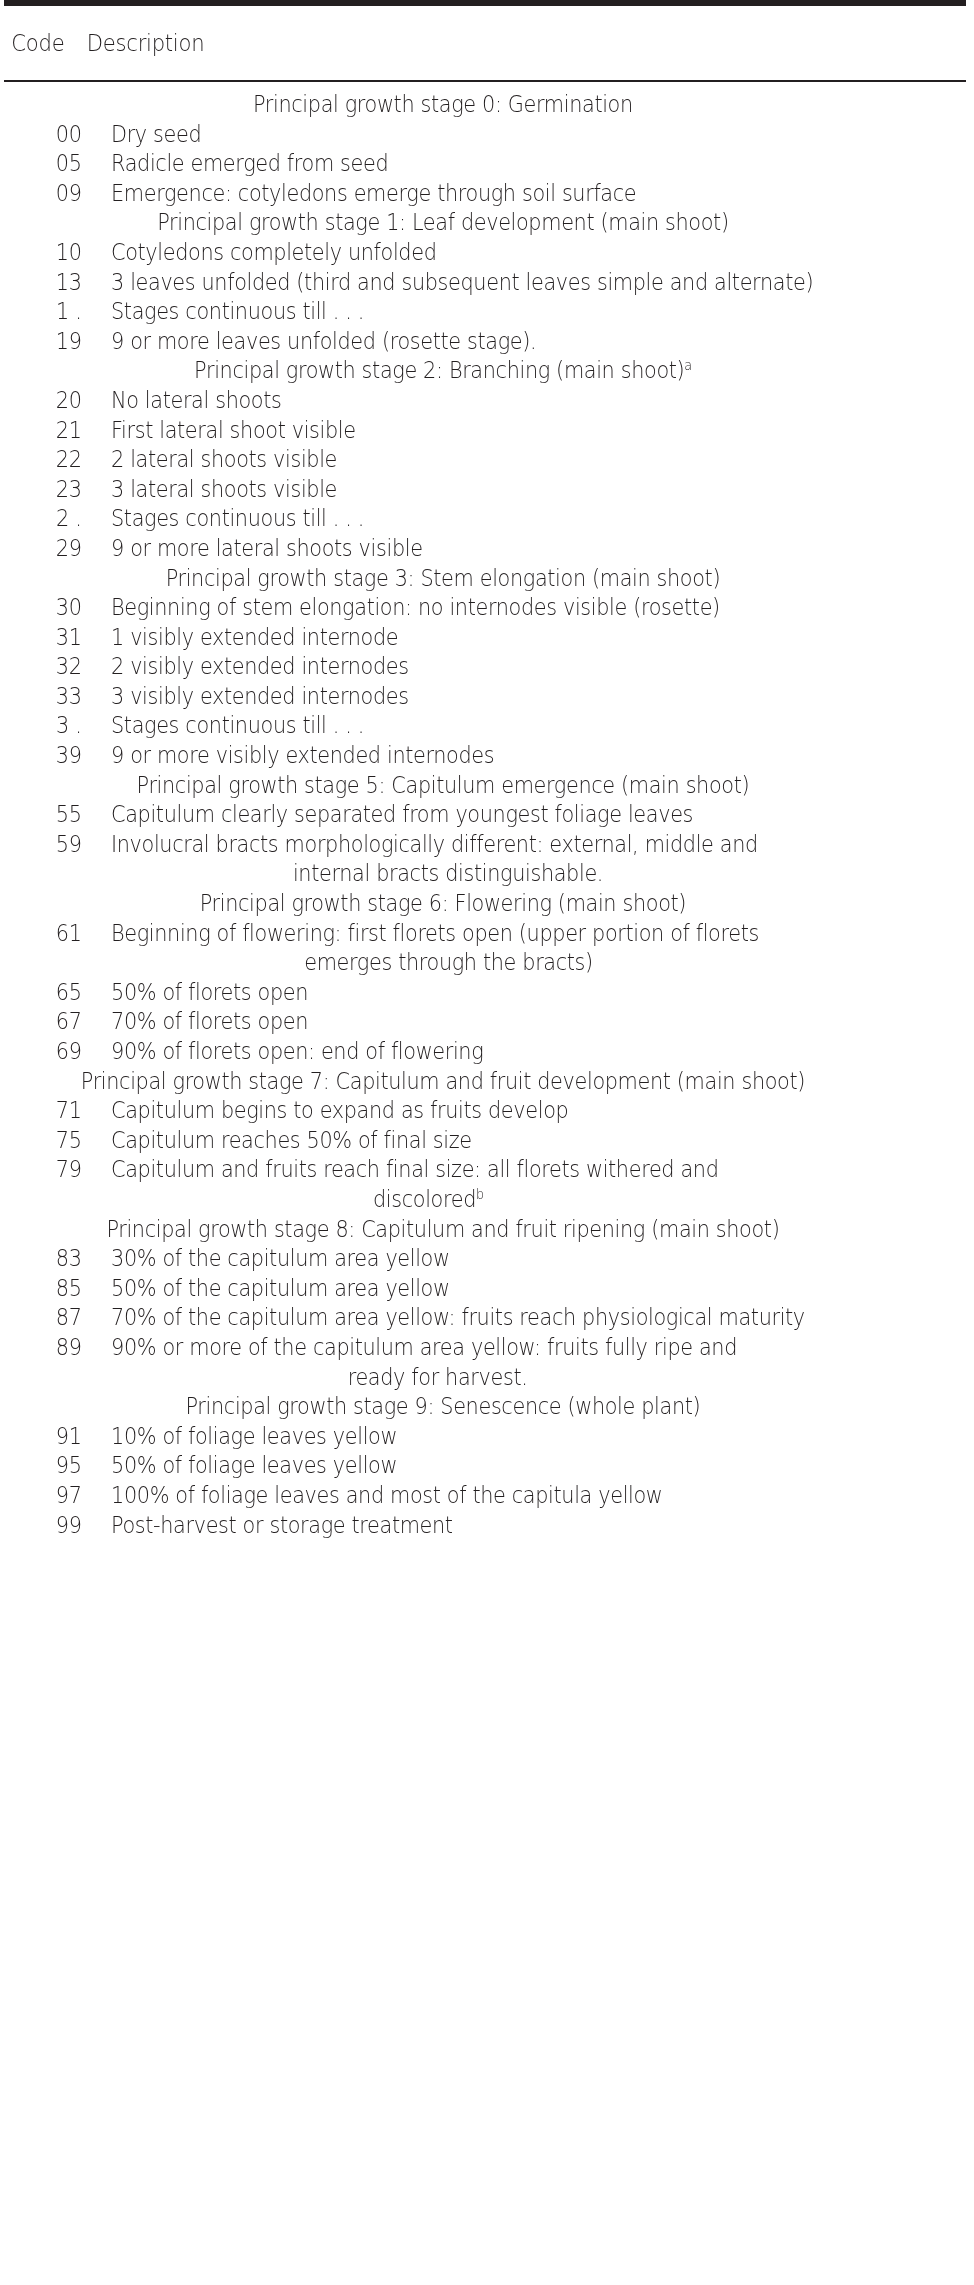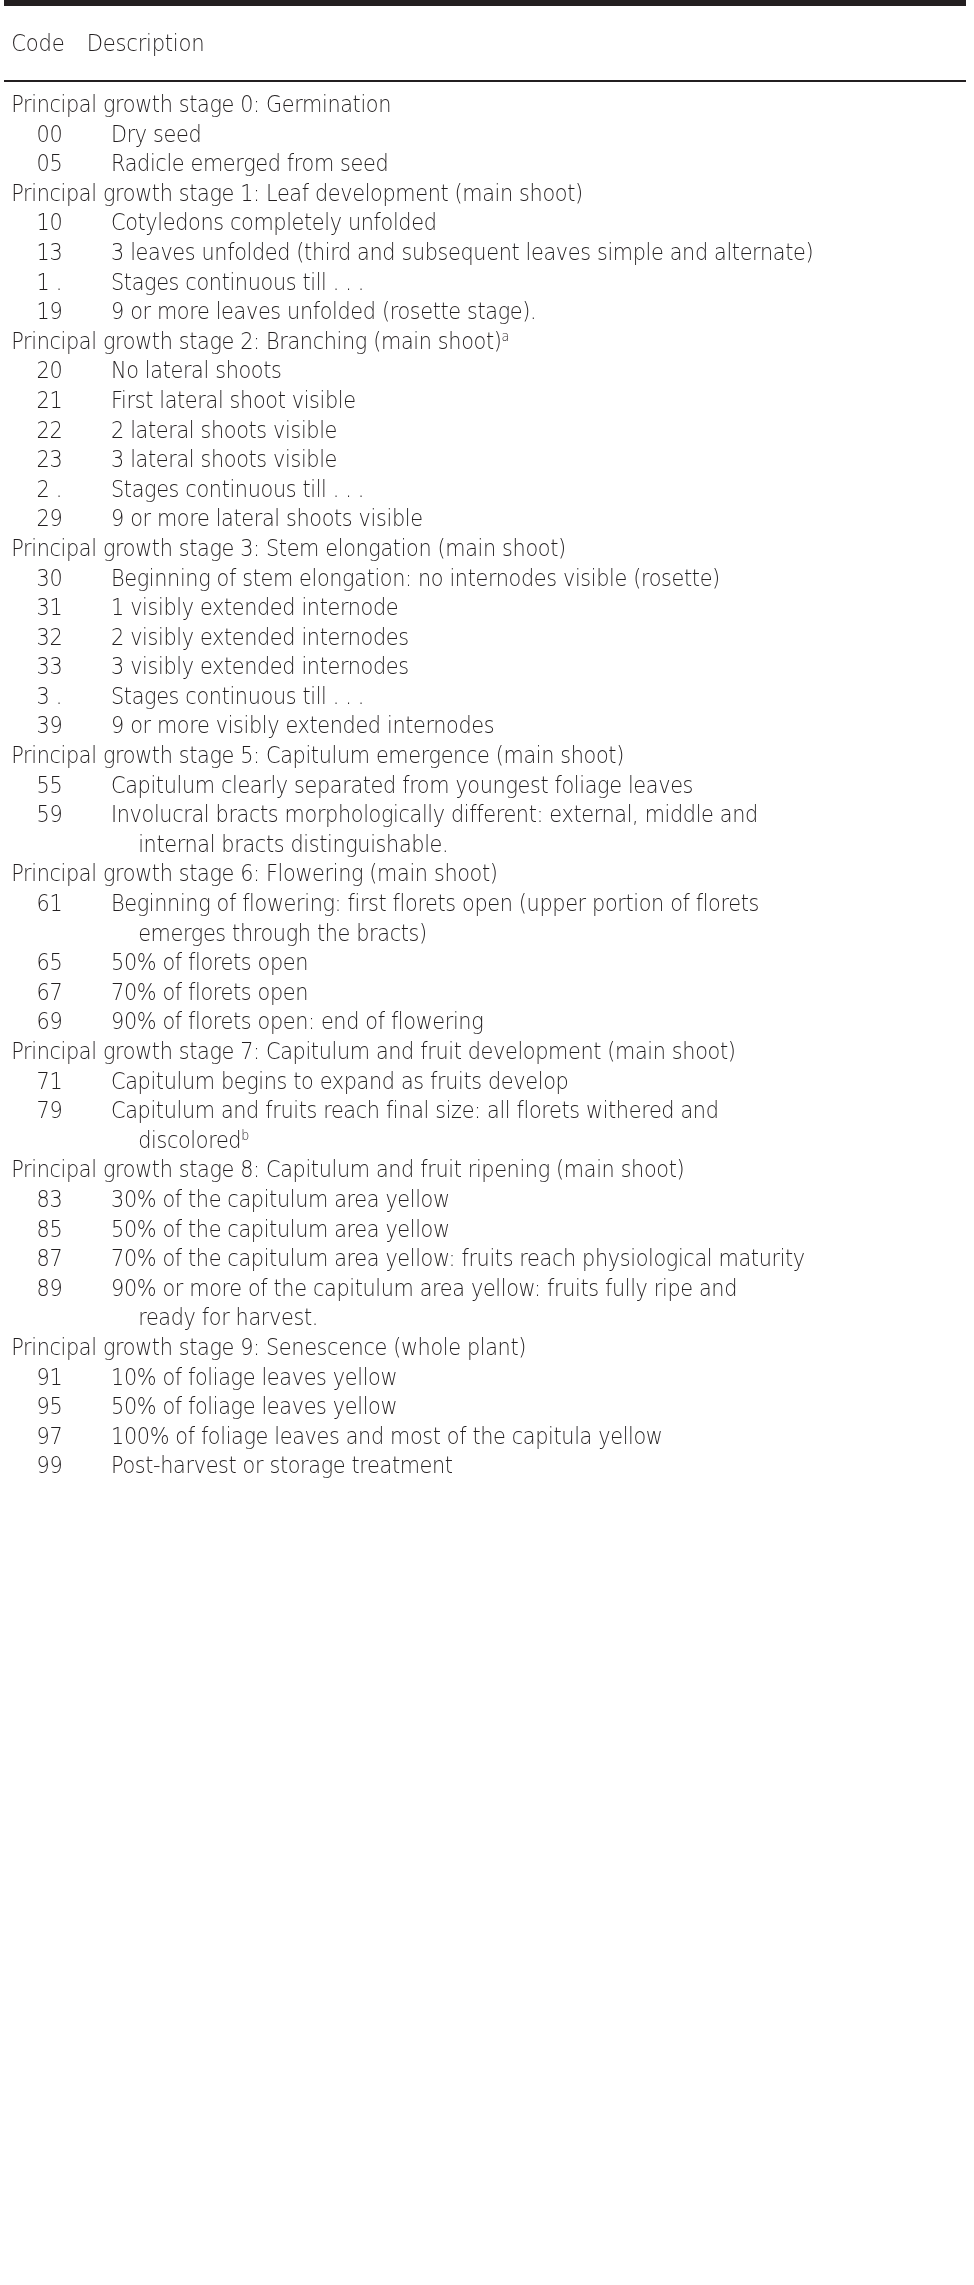--- a/index.html
+++ b/index.html
@@ -32,21 +32,21 @@
     transform: scaleX(0.92);
     transform-origin: left center;
     padding-left: 8px;
   }
   .head .c1 { width: 82px; }
   .rule-mid {
     height: 2px;
     background: #231f20;
     width: 100%;
   }
-  .body-rows { padding-top: 8px; }
+  .body-rows { padding-top: 8px; text-align: center; }
   .stage {
     font-size: 23px;
     line-height: 29.6px;
     padding-left: 8px;
     white-space: nowrap;
     letter-spacing: -0.4px;
     transform: scaleX(0.905);
     transform-origin: left center;
     font-weight: 300;
   }
@@ -88,20 +88,24 @@
   <div class="body-rows" id="rows">
       <div class="stage"><span>Principal growth stage 0: Germination</span></div>
       <div class="row">
         <span class="code">00</span>
         <span class="desc"><span>Dry seed</span></span>
       </div>
       <div class="row">
         <span class="code">05</span>
         <span class="desc"><span>Radicle emerged from seed</span></span>
       </div>
+      <div class="row">
+        <span class="code">09</span>
+        <span class="desc"><span>Emergence: cotyledons emerge through soil surface</span></span>
+      </div>
       <div class="stage"><span>Principal growth stage 1: Leaf development (main shoot)</span></div>
       <div class="row">
         <span class="code">10</span>
         <span class="desc"><span>Cotyledons completely unfolded</span></span>
       </div>
       <div class="row">
         <span class="code">13</span>
         <span class="desc"><span>3 leaves unfolded (third and subsequent leaves simple and alternate)</span></span>
       </div>
       <div class="row">
@@ -185,20 +189,24 @@
         <span class="desc"><span>70% of florets open</span></span>
       </div>
       <div class="row">
         <span class="code">69</span>
         <span class="desc"><span>90% of florets open: end of flowering</span></span>
       </div>
       <div class="stage"><span>Principal growth stage 7: Capitulum and fruit development (main shoot)</span></div>
       <div class="row">
         <span class="code">71</span>
         <span class="desc"><span>Capitulum begins to expand as fruits develop</span></span>
+      </div>
+      <div class="row">
+        <span class="code">75</span>
+        <span class="desc"><span>Capitulum reaches 50% of final size</span></span>
       </div>
       <div class="row">
         <span class="code">79</span>
         <span class="desc"><span>Capitulum and fruits reach final size: all florets withered and</span><span class="line2"><span>discolored</span><sup>b</sup></span></span>
       </div>
       <div class="stage"><span>Principal growth stage 8: Capitulum and fruit ripening (main shoot)</span></div>
       <div class="row">
         <span class="code">83</span>
         <span class="desc"><span>30% of the capitulum area yellow</span></span>
       </div>

